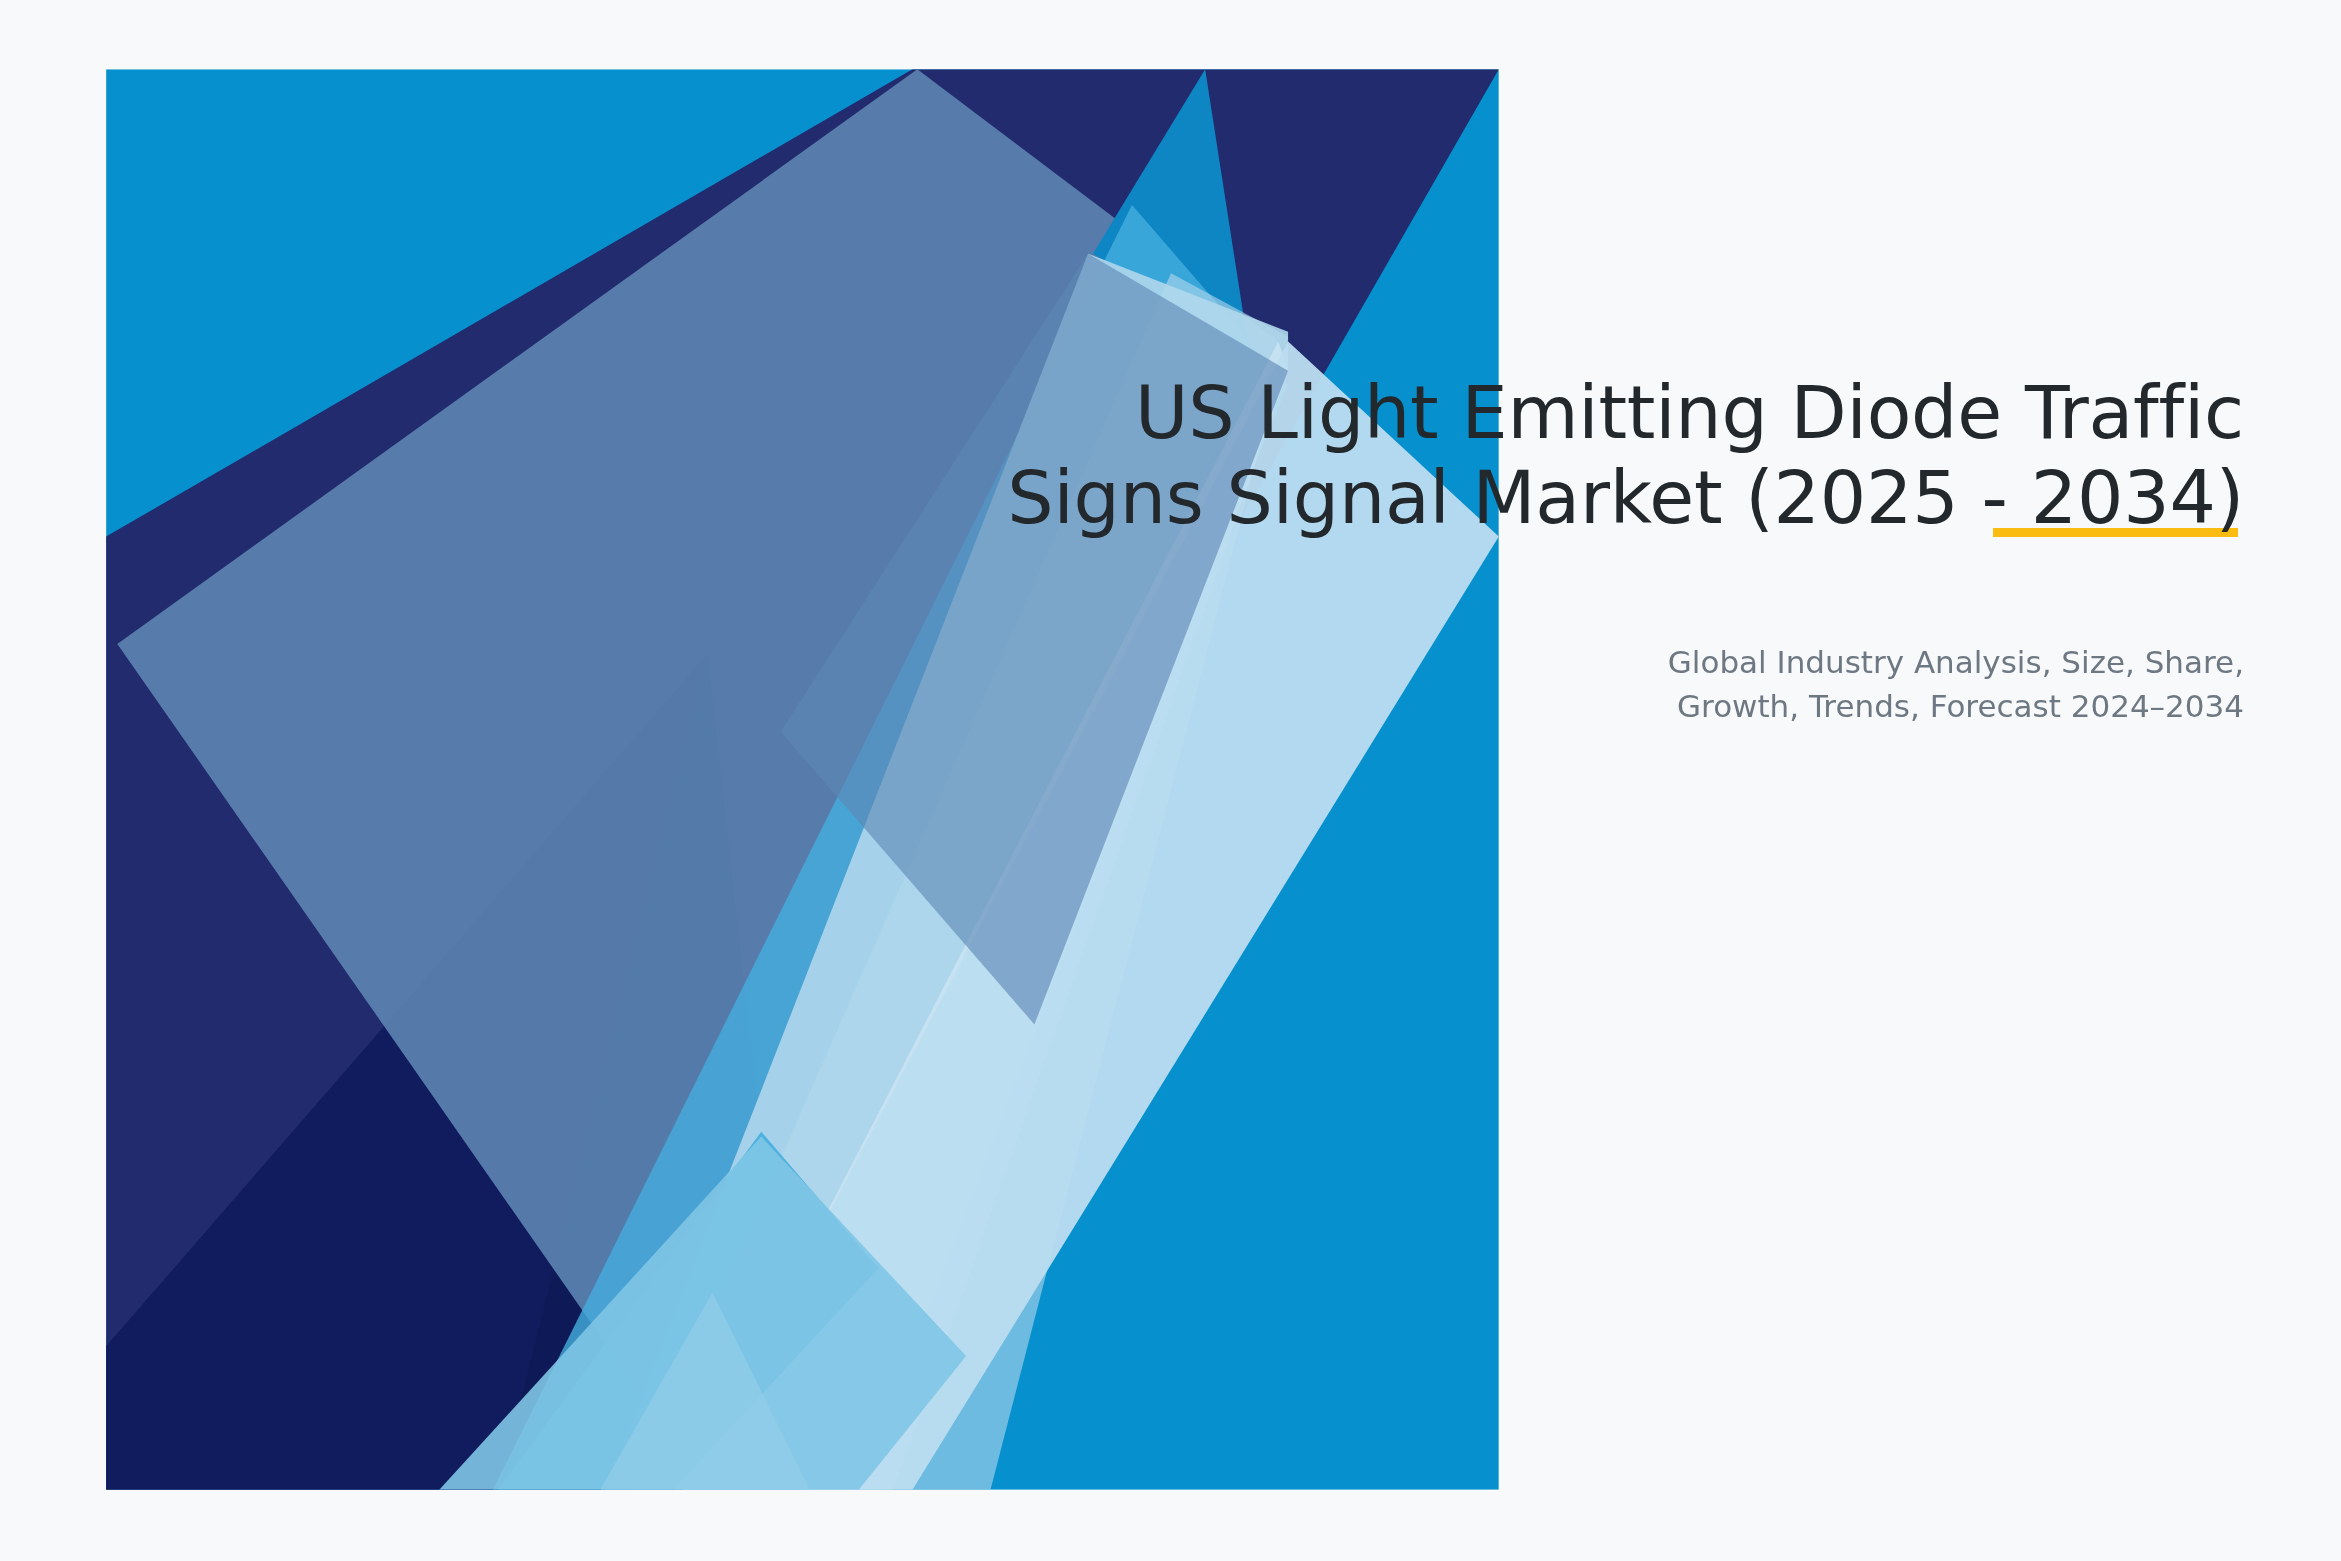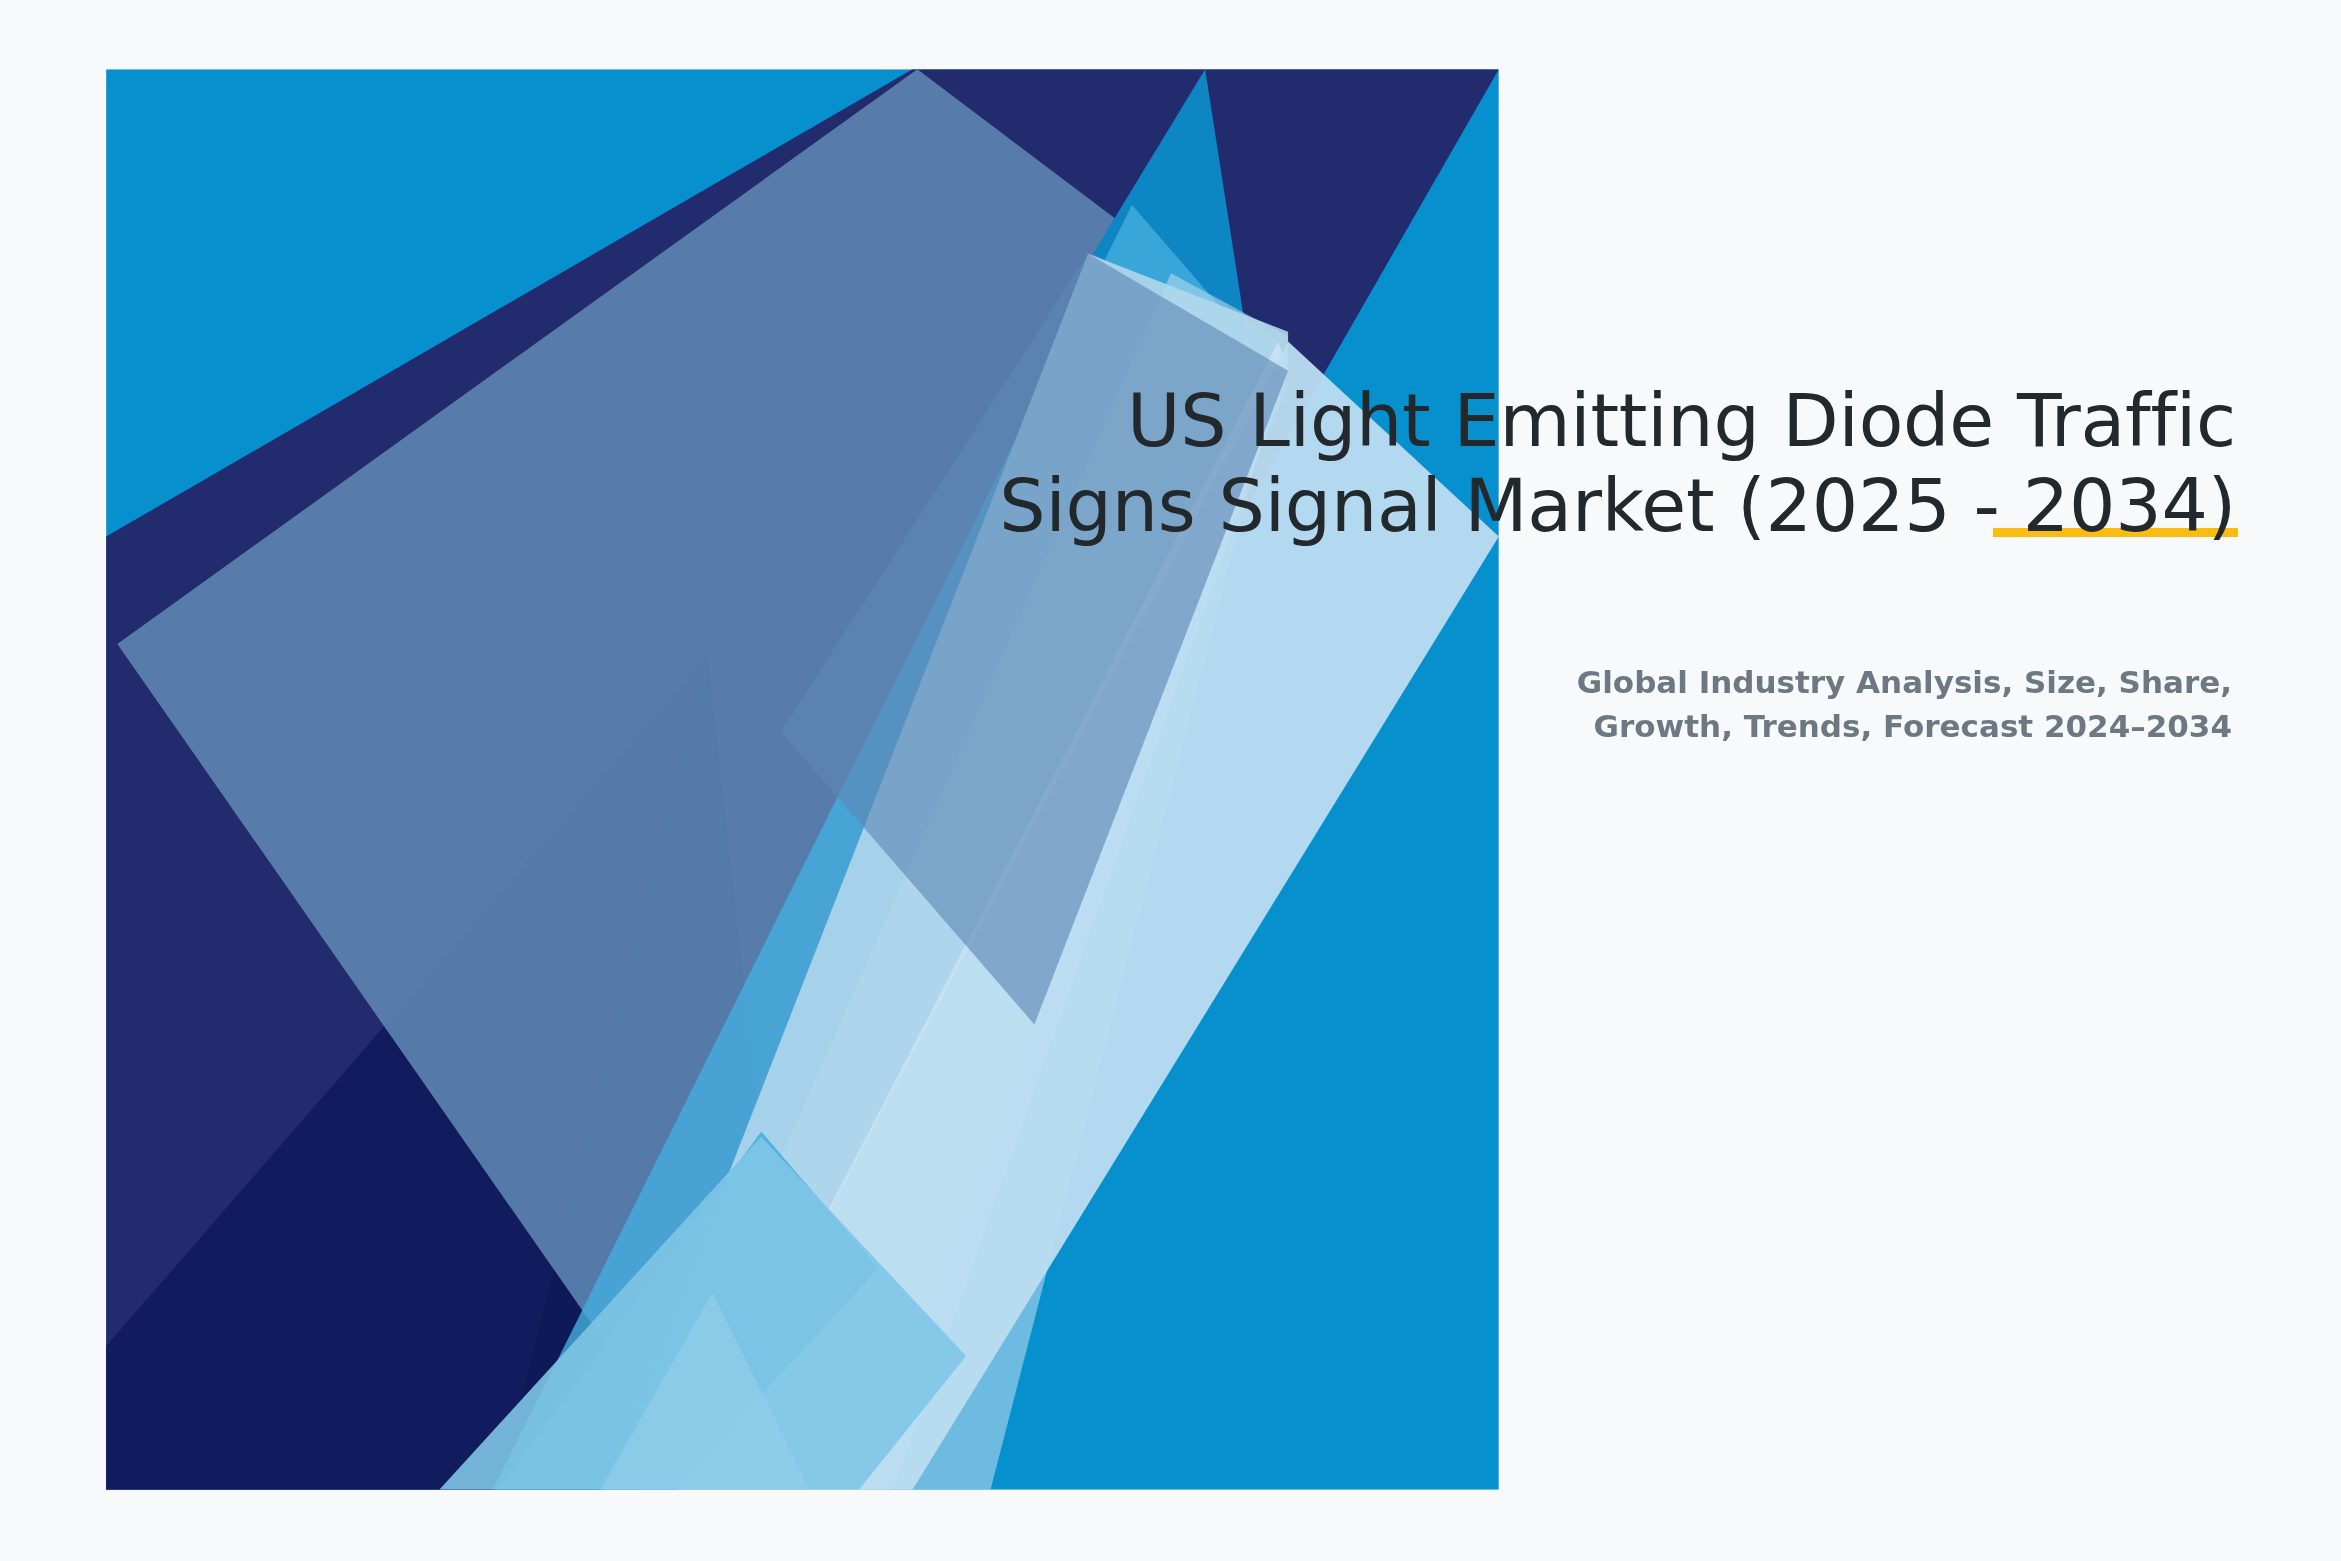--- a/index.html
+++ b/index.html
@@ -35,21 +35,21 @@
   #text-block {
     position: absolute;
     right: 98px;
     top: 371px;
     width: 1269px;
     text-align: right;
     z-index: 5;
   }
 
   #title {
-    margin: 8px;
+    margin: 0;
     font-size: 73px;
     line-height: 1.16;
     font-weight: 400;
     color: #22282C;
     letter-spacing: -0.2px;
     white-space: pre-line;
     position: relative;
     z-index: 3;
   }
 
@@ -57,26 +57,26 @@
     position: absolute;
     left: 1993px;
     top: 528px;
     width: 245px;
     height: 8.8px;
     background: #FBBC11;
     z-index: 2;
   }
 
   #subtitle {
-    margin: 12px;
+    margin: 0;
     padding-top: 100px;
     padding-left: 342px;
     font-size: 31px;
     line-height: 1.42;
-    font-weight: 700;
+    font-weight: 400;
     color: #6E7882;
     white-space: pre-line;
   }
 </style>
 </head>
 <body>
 
 <div id="canvas">
 
   <div id="artwork">

